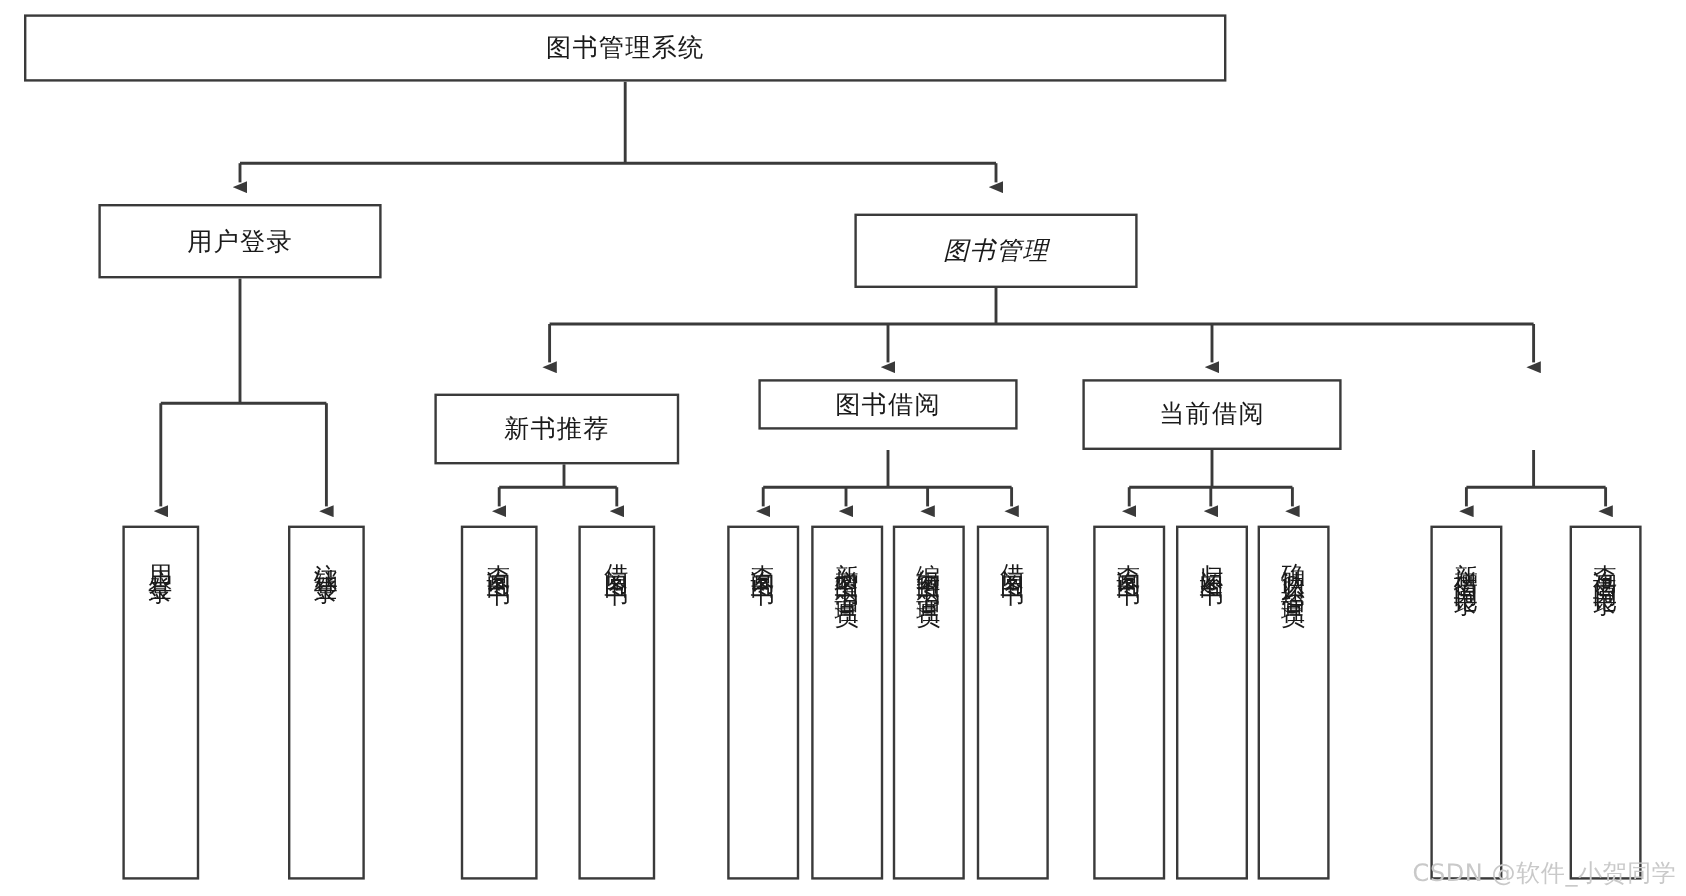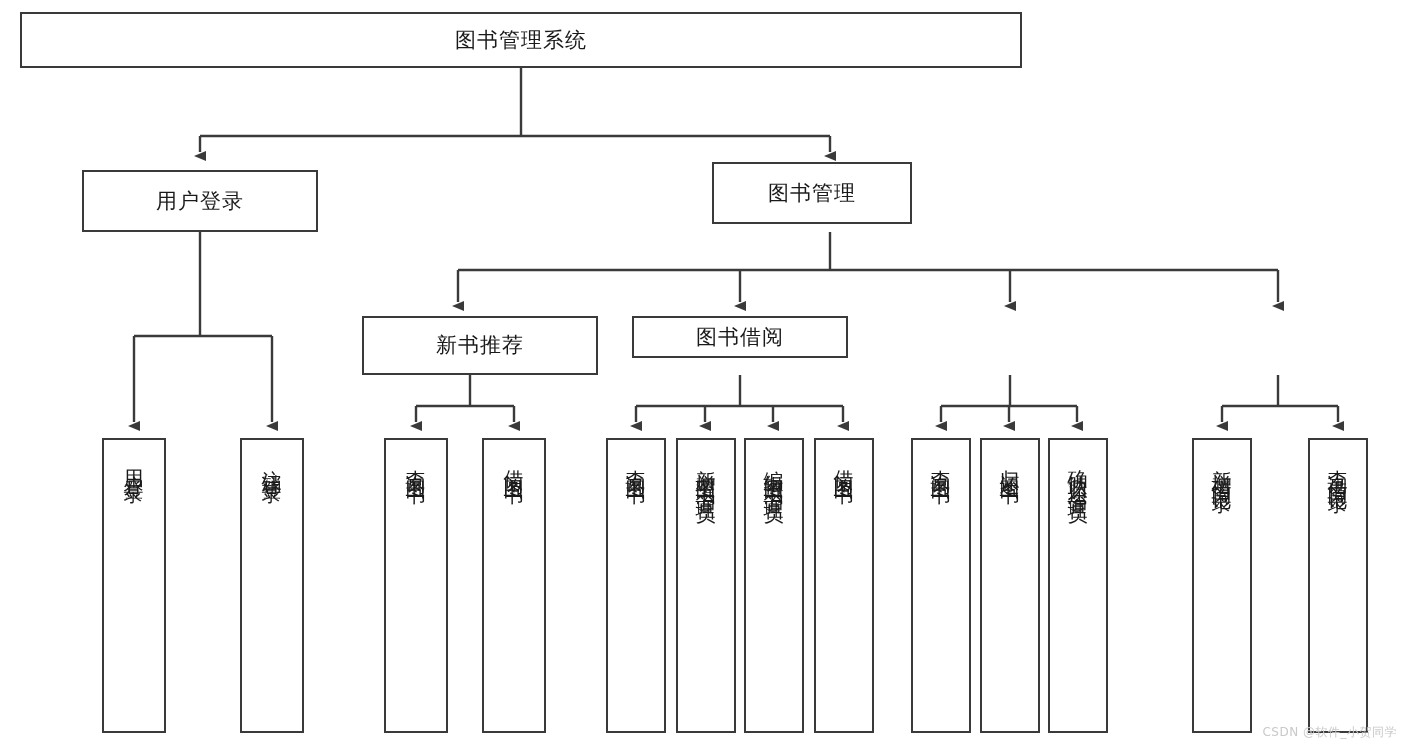--- a/index.html
+++ b/index.html
@@ -62,21 +62,21 @@
     text-orientation: upright;
     font-size: 20px;
     letter-spacing: 5px;
     line-height: 1;
     white-space: nowrap;
   }
   .watermark {
     position: absolute;
     right: 8px;
     bottom: 6px;
-    font-size: 12px;
+    font-size: 20px;
     color: #c9c9c9;
     white-space: nowrap;
     z-index: 3;
     letter-spacing: 0.5px;
   }
 </style>
 </head>
 <body>
 
 <div id="diagram-root">
@@ -132,30 +132,33 @@
     </g>
   </svg>
 
   <div class="node horiz root" style="left:20px; top:12px; width:1002px; height:56px;">
     <span class="node-label">图书管理系统</span>
   </div>
 
   <div class="node horiz" style="left:82px; top:170px; width:236px; height:62px;">
     <span class="node-label">用户登录</span>
   </div>
-  <div class="node horiz" style="left:712px; top:162px; width:200px; height:62px;">
+  <div class="node horiz" style="left:712px; top:178px; width:236px; height:62px;font-style:italic;">
     <span class="node-label">图书管理</span>
   </div>
 
-  <div class="node horiz" style="left:362px; top:316px; width:236px; height:59px;">
+  <div class="node horiz" style="left:362px; top:328px; width:204px; height:59px;">
     <span class="node-label">新书推荐</span>
   </div>
   <div class="node horiz" style="left:632px; top:316px; width:216px; height:42px;">
     <span class="node-label">图书借阅</span>
   </div>
+  <div class="node horiz" style="left:902px; top:316px; width:216px; height:59px;">
+    <span class="node-label">当前借阅</span>
+  </div>
 
   <div class="node vert" style="left:102px; top:438px; width:64px; height:295px;">
     <span class="node-label">用户登录</span>
   </div>
   <div class="node vert" style="left:240px; top:438px; width:64px; height:295px;">
     <span class="node-label">注销登录</span>
   </div>
 
   <div class="node vert" style="left:384px; top:438px; width:64px; height:295px;">
     <span class="node-label">查询图书</span>

